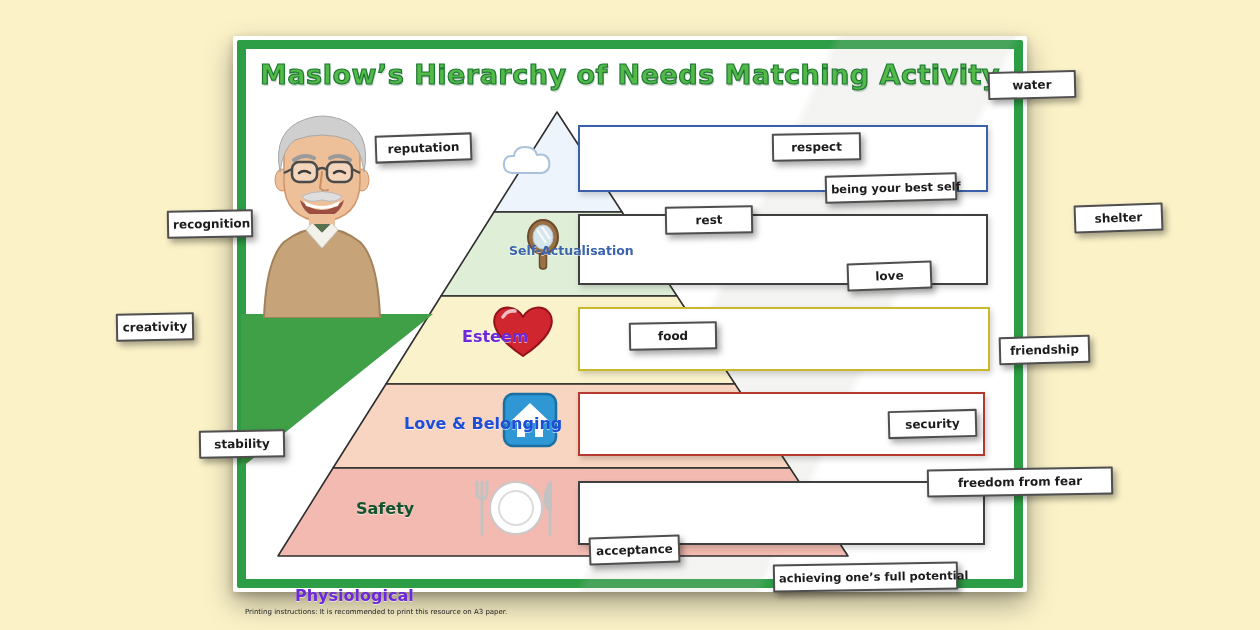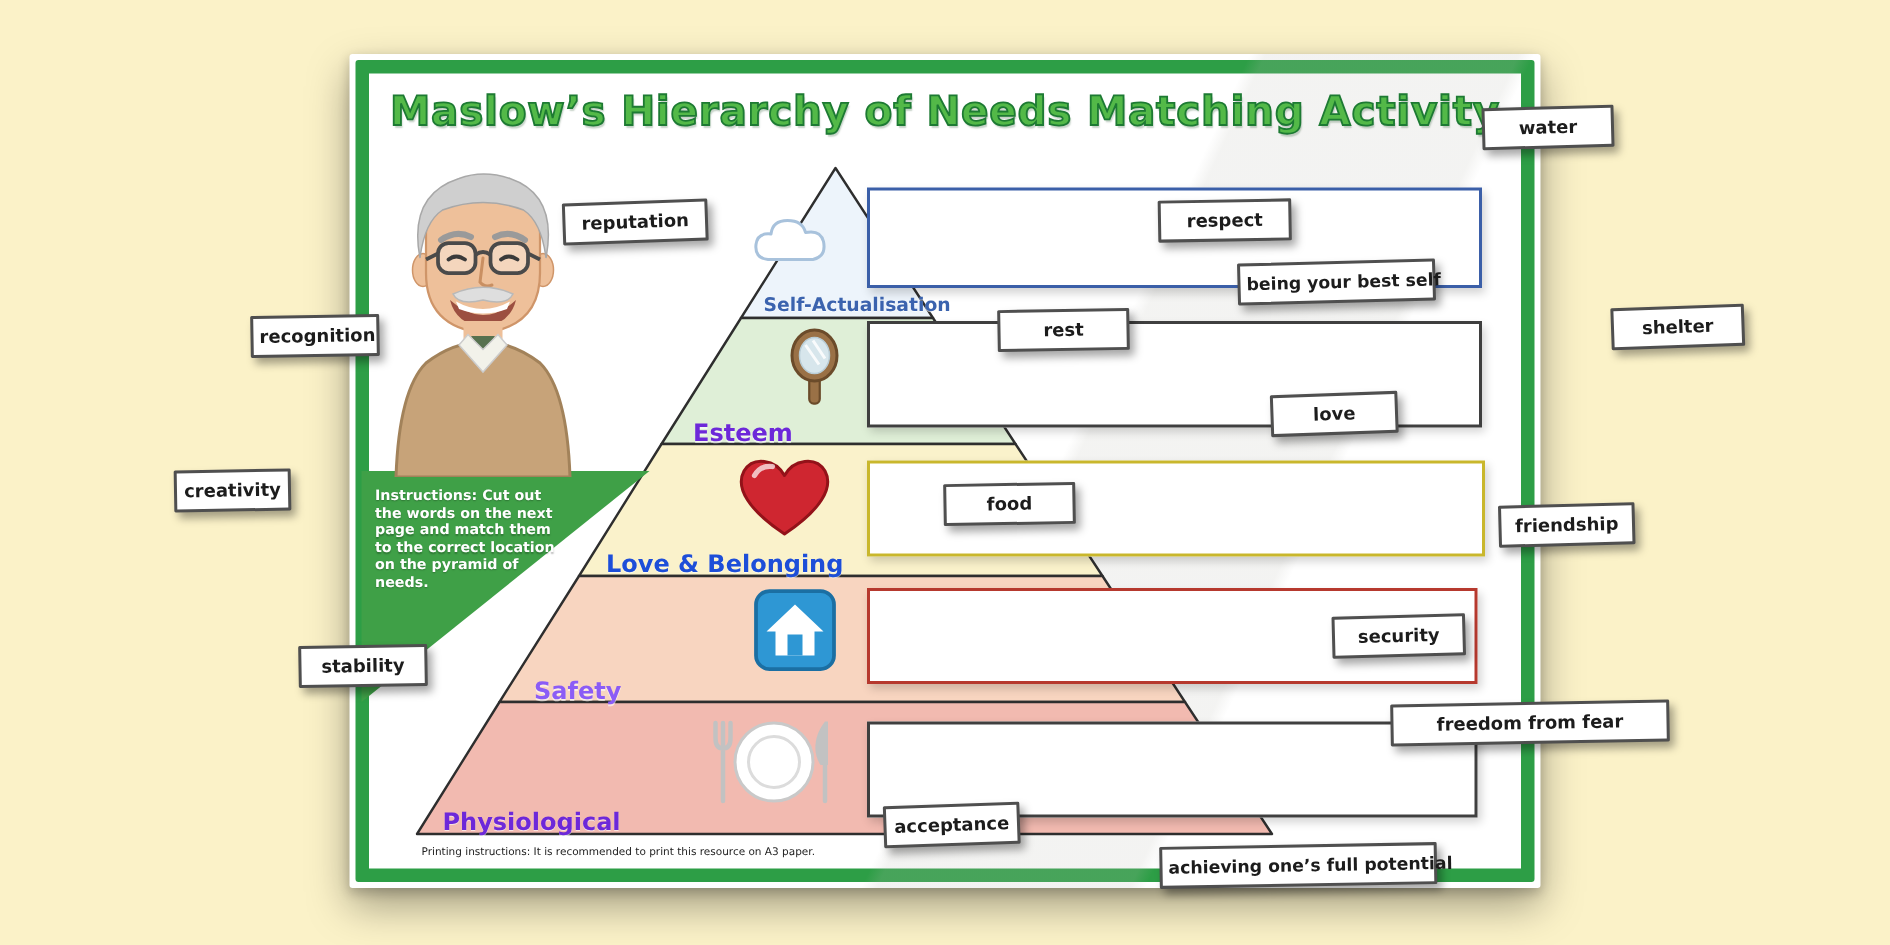--- a/index.html
+++ b/index.html
@@ -41,35 +41,35 @@
     text-shadow: 0 1px 1px rgba(0,0,0,0.25);
   }
 
   .mbox {
     position:absolute; background:#ffffff;
     border:2.5px solid #3f3f3f;
     box-shadow: 2px 3px 6px rgba(0,0,0,0.18);
   }
 
   .lvl { position:absolute; font-weight:bold; white-space:nowrap;
-         text-shadow: 0 1px 0 rgba(255,255,255,0.6); }
+         text-shadow: 0 1px 0 rgba(255,255,255,0.6); margin-top: 48px; }
 
   .icon { position:absolute; }
 
   .card {
     position:absolute; background:#ffffff;
     border:2px solid #4f4f4f; border-radius:1px;
     box-shadow: 3px 4px 6px rgba(0,0,0,0.35);
     padding:5px 4px; font-size:12px; font-weight:bold; color:#1c1c1c;
     text-align:center; white-space:nowrap;
   }
 
   .footer {
-    position:absolute; left:245px; top:564px;
-    font-size:7px; color:#222222;margin-left:36px;
+    position:absolute; left:245px; top:608px;
+    font-size:7px; color:#222222;
   }
 </style>
 </head>
 <body>
 
 <div class="page">
 
   <div class="sheet">
     <div class="frame"></div>
   </div>
@@ -103,21 +103,20 @@
     <path d="M76 72 L74 88 Q77 92 82 90" stroke="#c98f62" stroke-width="2" fill="none" stroke-linecap="round"></path>
     <path d="M54 100 Q76 120 98 100 Q94 116 76 118 Q58 116 54 100 Z" fill="#9c4f40"></path>
     <path d="M58 101 Q76 111 94 101 L92 106 Q76 112 60 106 Z" fill="#ffffff"></path>
     <path d="M56 96 Q76 87 96 96 Q92 104 76 100 Q60 104 56 96 Z" fill="#dedede" stroke="#b9b9b9"></path>
     <rect x="63" y="114" width="26" height="18" fill="#eec09a"></rect>
     <path d="M18 218 Q20 160 38 142 Q56 128 76 128 Q96 128 114 142 Q132 160 134 218 Z" fill="#c7a379" stroke="#a2825a" stroke-width="2"></path>
     <path d="M68 124 L76 136 L84 124 Z" fill="#57714f"></path>
     <path d="M60 130 L76 148 L92 130 L86 123 L76 133 L66 123 Z" fill="#f2f2ea" stroke="#cccccc"></path>
   </svg>
 
-  <div class="instr">Instructions: Cut out the words on the next page and match them to the correct location on the pyramid of needs.</div>
 
   <div class="mbox" style="left: 578px; top: 125px; width: 410px; height: 67px; border-color: rgb(59, 95, 168);"></div>
   <div class="mbox" style="left: 578px; top: 214px; width: 410px; height: 71px; border-color: rgb(63, 63, 63);"></div>
   <div class="mbox" style="left: 578px; top: 307px; width: 412px; height: 64px; border-color: rgb(201, 183, 44);"></div>
   <div class="mbox" style="left: 578px; top: 392px; width: 407px; height: 64px; border-color: rgb(182, 57, 46);"></div>
   <div class="mbox" style="left: 578px; top: 481px; width: 407px; height: 64px; border-color: rgb(63, 63, 63);"></div>
 
   <svg class="icon" style="left:500px; top:143px;" width="58" height="36" viewBox="0 0 58 36">
     <path d="M12 30 Q3 29 4 20 Q5 12 14 13 Q15 4 25 4 Q35 4 37 12 Q47 10 49 18 Q51 28 42 30 Z" fill="#ffffff" stroke="#a8c2dc" stroke-width="2" stroke-linejoin="round"></path>
   </svg>
@@ -144,21 +143,21 @@
     <path d="M8 6 V16 Q8 23 13 23 Q18 23 18 16 V6 M13 6 V58" stroke="#c2c2c2" stroke-width="3" fill="none" stroke-linecap="round"></path>
     <circle cx="47" cy="32" r="26" fill="#ffffff" stroke="#c9c9c9" stroke-width="2"></circle>
     <circle cx="47" cy="32" r="17" fill="none" stroke="#dcdcdc" stroke-width="2"></circle>
     <path d="M81 5 C73 15 73 27 78 34 L83 34 L83 5 Z" fill="#c2c2c2"></path>
     <path d="M81 34 V58" stroke="#c2c2c2" stroke-width="3" stroke-linecap="round"></path>
   </svg>
 
   <span class="lvl" style="left: 509px; top: 195px; font-size: 12.5px; color: rgb(59, 99, 174);">Self-Actualisation</span>
   <span class="lvl" style="left: 462px; top: 279px; font-size: 16px; color: #6d28d9;">Esteem</span>
   <span class="lvl" style="left: 404px; top: 366px; font-size: 16px; color: #1d4ed8;">Love &amp; Belonging</span>
-  <span class="lvl" style="left: 356px; top: 451px; font-size: 16px; color: #8b5cf6;">Safety</span>
+  <span class="lvl" style="left: 356px; top: 451px; font-size: 16px; color: #14532d;">Safety</span>
   <span class="lvl" style="left: 295px; top: 538px; font-size: 16px; color: #6d28d9;">Physiological</span>
 
   <div class="title">Maslow’s Hierarchy of Needs Matching Activity</div>
   <div class="footer">Printing instructions: It is recommended to print this resource on A3 paper.</div>
 
   <div class="card" style="left:988px; top:71px; width:88px; transform:rotate(-1.5deg);">water</div>
   <div class="card" style="left:375px; top:134px; width:97px; transform:rotate(-2deg);">reputation</div>
   <div class="card" style="left:772px; top:133px; width:89px; transform:rotate(-1deg);">respect</div>
   <div class="card" style="left:825px; top:174px; width:132px; font-size:11.5px; transform:rotate(-1.5deg);">being your best self</div>
   <div class="card" style="left:167px; top:210px; width:86px; transform:rotate(-1deg);">recognition</div>

